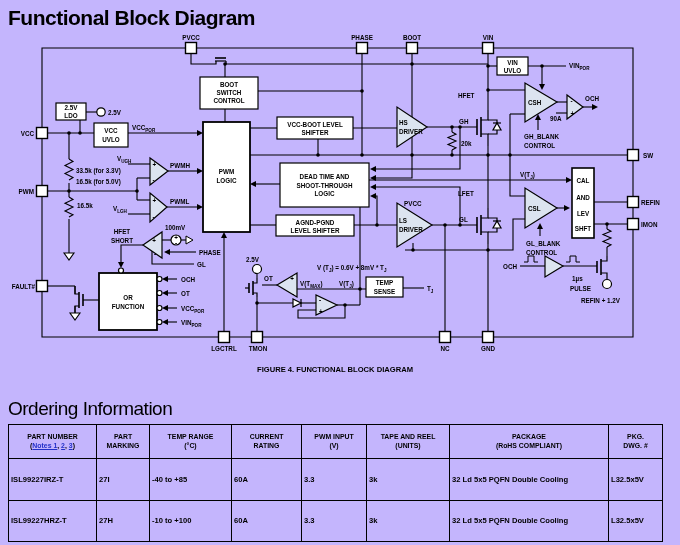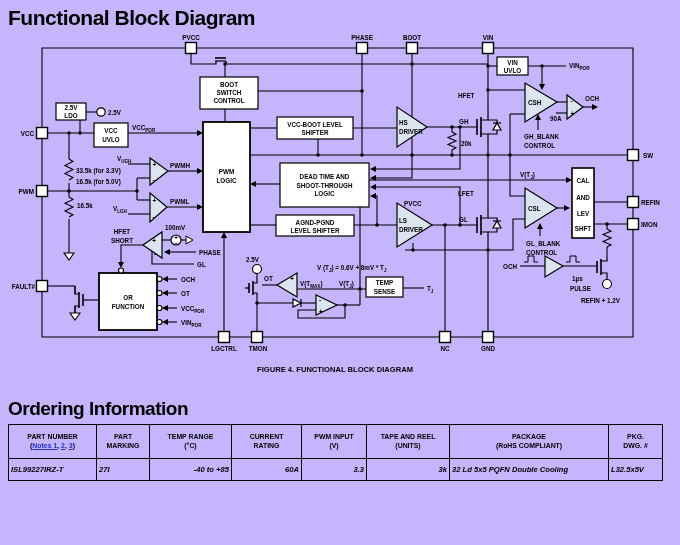--- a/index.html
+++ b/index.html
@@ -1,32 +1,32 @@
 <!DOCTYPE html>
 <html><head>
 <meta charset="utf-8">
 <style>
   html,body{margin:0;padding:0;background:#fff;width:680px;height:545px;position:relative;
     font-family:"Liberation Sans",sans-serif;}
   .pagewrap{position:relative;width:680px;height:545px;background:#c4b5fd;overflow:hidden;}
   h1.doctitle{position:absolute;left:8px;top:6px;margin:0;font-size:21px;font-weight:800;
     letter-spacing:-0.5px;color:#000;}
-  h1.doctitle2{position:absolute;left:8px;top:398px;margin:0;font-size:19px;font-weight:700;
+  h1.doctitle2{position:absolute;left:8px;top:398px;margin:0;font-size:19px;font-weight:400;
     letter-spacing:-0.5px;color:#000;}
   svg.diagram{position:absolute;left:0;top:0;}
   svg text{font-family:"Liberation Sans",sans-serif;font-weight:bold;font-size:6.3px;fill:#000;}
   svg .tc{text-anchor:middle;}
   svg .te{text-anchor:end;}
   svg .cap{font-size:7.6px;}
   table.ord{position:absolute;left:8px;top:424px;border-collapse:collapse;table-layout:fixed;
     width:654px;}
   table.ord th,table.ord td{border:1.4px solid #000;color:#000;overflow:hidden;white-space:nowrap;}
   table.ord th{font-size:6.9px;font-weight:bold;text-align:center;line-height:1.3;height:31px;padding:1px;}
-  table.ord td{font-size:7.6px;font-weight:bold;height:18.5px;padding:1px 2px;font-style:italic;}
-  td.cc{text-align:right;}
+  table.ord td{font-size:7.6px;font-weight:bold;height:18.5px;padding:11px 2px;}
+  td.cc{text-align:left;}
   td.cl{text-align:left;padding-left:3px;}
   a.lnk{color:#2230c8;text-decoration:underline;cursor:pointer;}
 </style>
 </head>
 <body>
 <div class="pagewrap">
 
 <h1 class="doctitle">Functional Block Diagram</h1>
 <h1 class="doctitle2">Ordering Information</h1>
 
@@ -472,16 +472,26 @@
     <tr>
       <td class="cl">ISL99227IRZ-T</td>
       <td class="cl">27I</td>
       <td class="cc">-40 to +85</td>
       <td class="cc">60A</td>
       <td class="cc">3.3</td>
       <td class="cc">3k</td>
       <td class="cl">32 Ld 5x5 PQFN Double Cooling</td>
       <td class="cl">L32.5x5V</td>
     </tr>
+    <tr>
+      <td class="cl">ISL99227HRZ-T</td>
+      <td class="cl">27H</td>
+      <td class="cc">-10 to +100</td>
+      <td class="cc">60A</td>
+      <td class="cc">3.3</td>
+      <td class="cc">3k</td>
+      <td class="cl">32 Ld 5x5 PQFN Double Cooling</td>
+      <td class="cl">L32.5x5V</td>
+    </tr>
   </tbody>
 </table>
 
 </div>
 
 </body></html>

